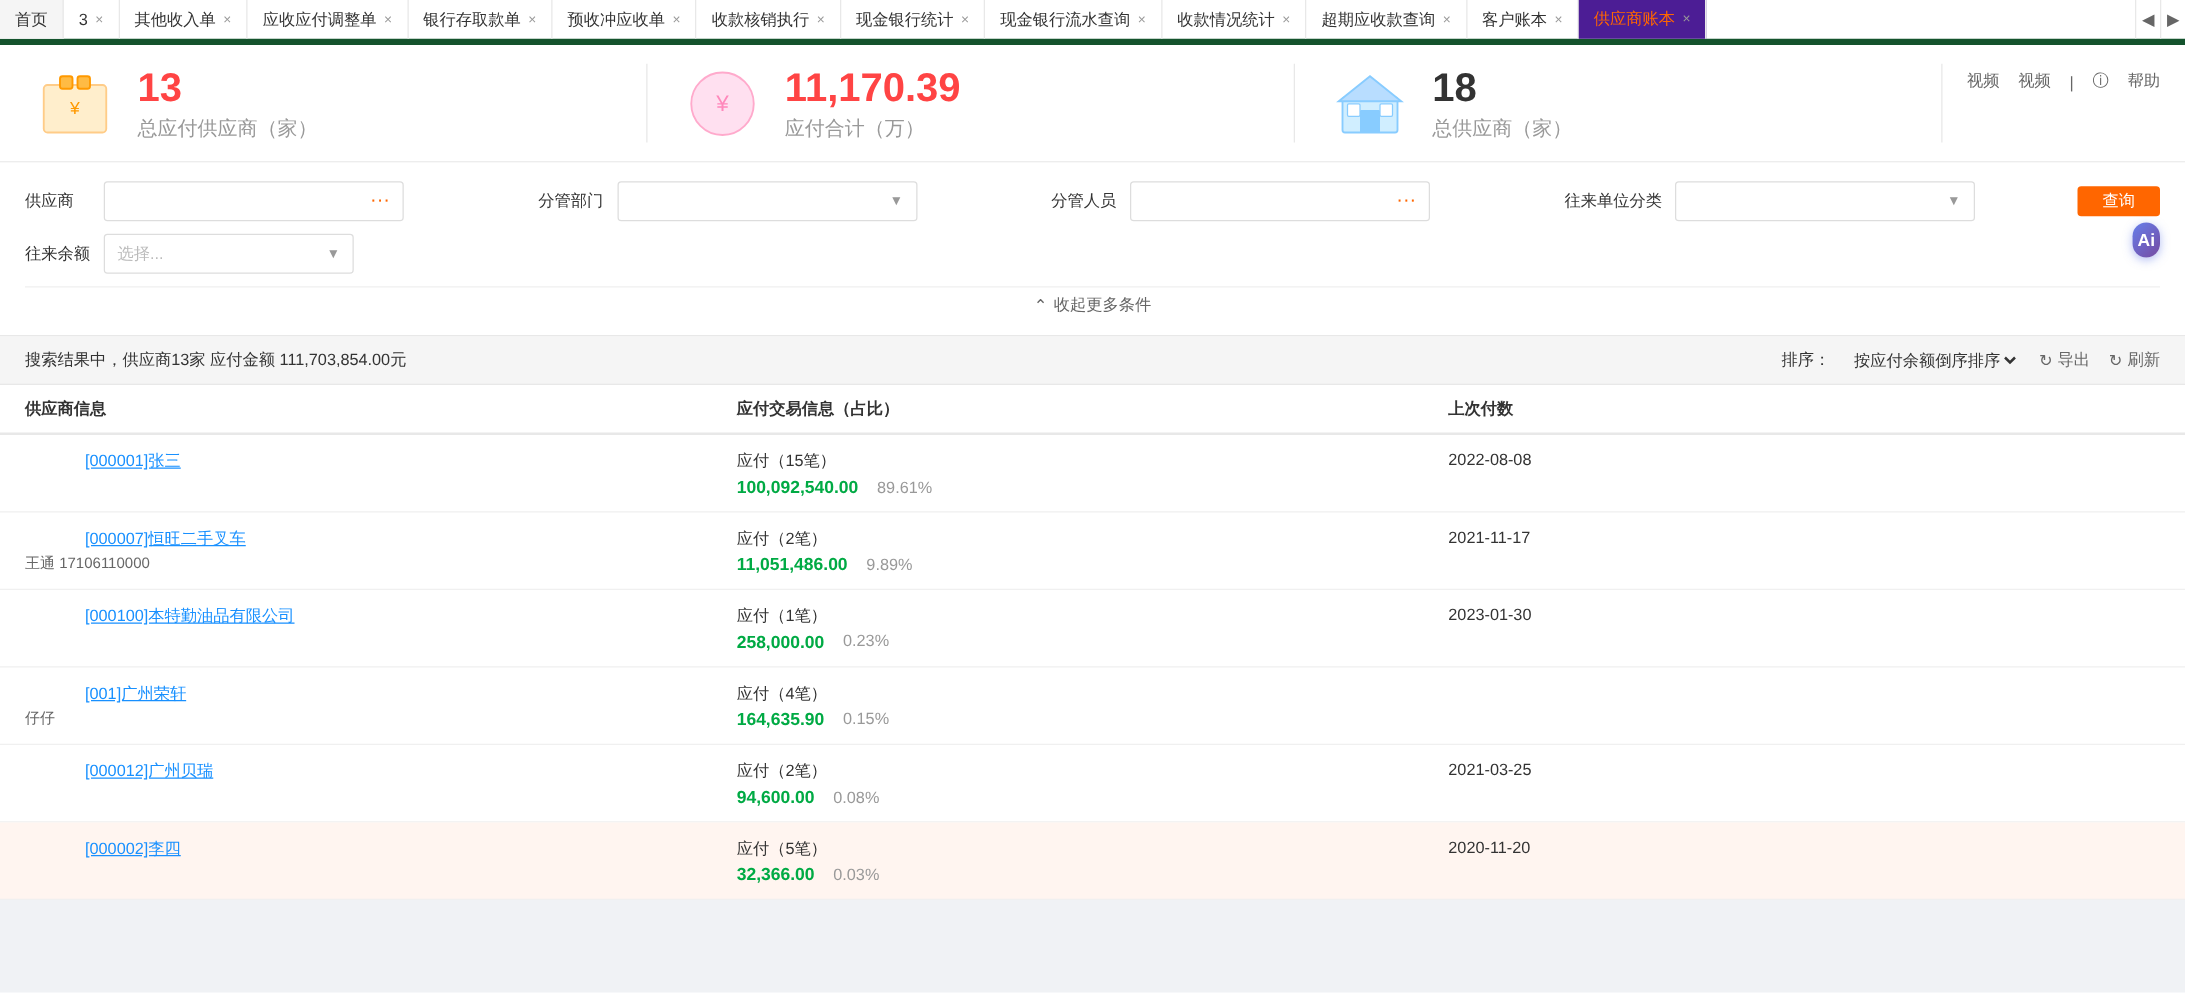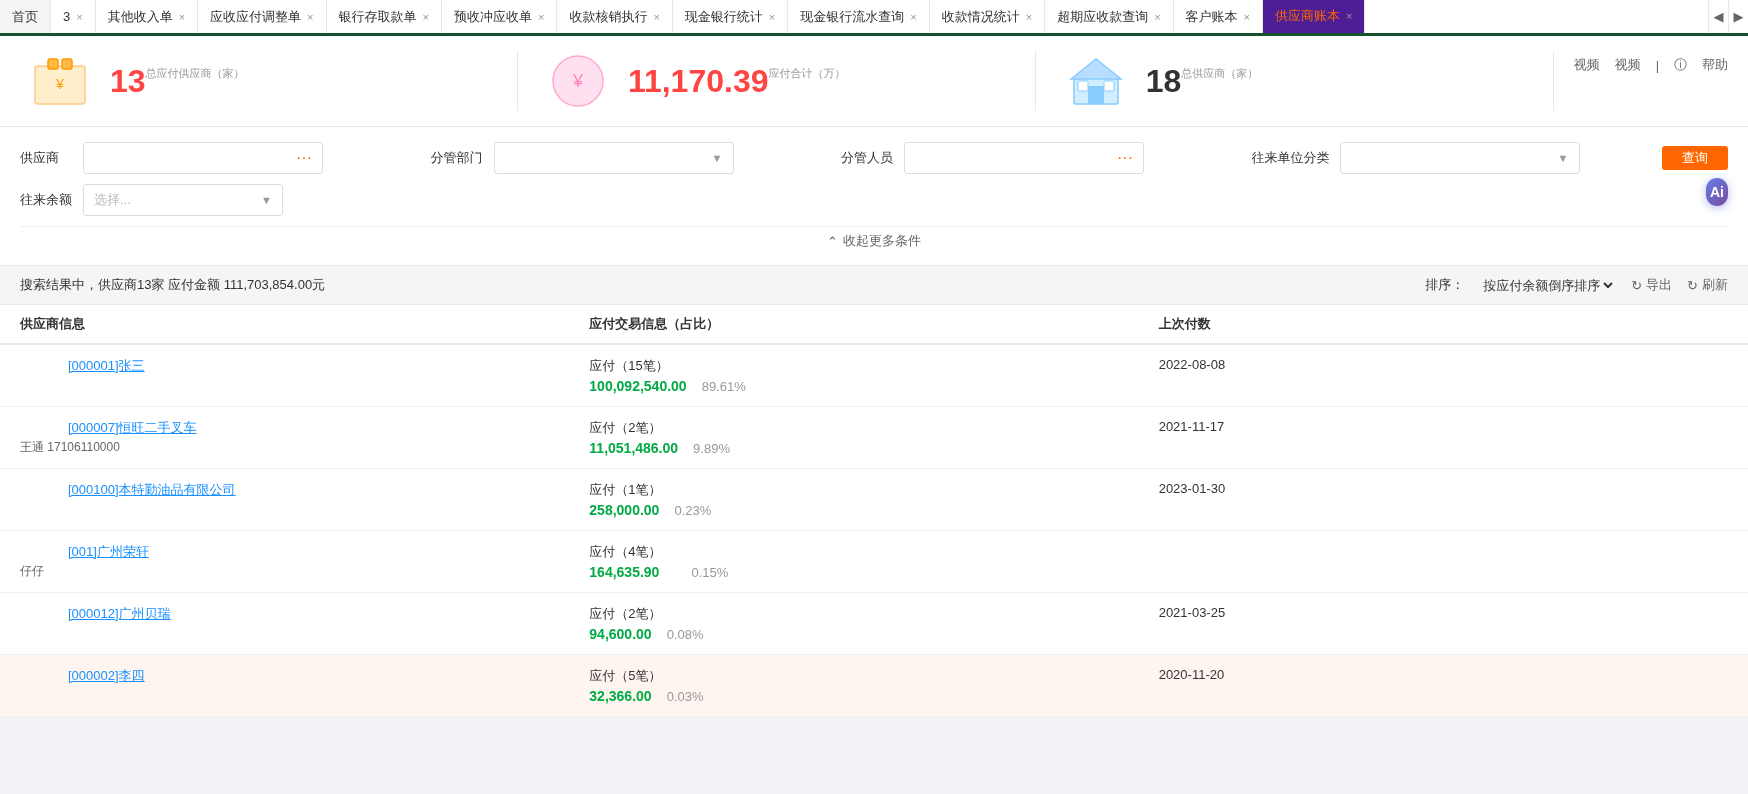--- a/index.html
+++ b/index.html
@@ -1,20 +1,20 @@
 <!DOCTYPE html>
 <html><head>
   <meta charset="utf-8">
   <style>
     * { margin: 0; padding: 0; box-sizing: border-box; }
     body { font-family: 'Microsoft YaHei', Arial, sans-serif; font-size: 13px; background: #f0f2f5; color: #333; width: 1748px; overflow-x: hidden; }
 
     
     .top-nav {
-      display: flex; align-items: center; background: #fff; border-bottom: 3px solid #14532d;
+      display: flex; align-items: center; background: #fff; border-bottom: 5px solid #14532d;
       height: 36px; overflow: hidden;
     }
     .nav-tab {
       display: flex; align-items: center; padding: 0 12px; height: 36px; font-size: 13px;
       border-right: 1px solid #e8e8e8; cursor: pointer; white-space: nowrap; color: #333;
       position: relative; flex-shrink: 0;
     }
     .nav-tab.home { color: #333; background: #f5f5f5; }
     .nav-tab.active { color: #ff6600; border-bottom: 2px solid #ff6600; background: #4c1d95; }
     .nav-tab .close-btn { margin-left: 6px; color: #999; font-size: 11px; cursor: pointer; }
@@ -27,23 +27,23 @@
       align-items: center; min-height: 90px;
     }
     .stat-block {
       display: flex; align-items: center; flex: 1; border-right: 1px solid #e8e8e8;
       padding: 0 30px;
     }
     .stat-block:first-child { padding-left: 10px; }
     .stat-block:last-child { border-right: none; }
     .stat-icon { width: 60px; height: 60px; margin-right: 20px; flex-shrink: 0; }
     .stat-icon svg { width: 100%; height: 100%; }
-    .stat-info { display: flex; flex-direction: row; }
+    .stat-info { display: flex; flex-direction: column; }
     .stat-number { font-size: 32px; font-weight: bold; color: #ff4444; line-height: 1.2; }
-    .stat-label { font-size: 11px; color: #999; margin-top: 4px; }
+    .stat-label { font-size: 16px; color: #999; margin-top: 4px; }
     .header-right-tools {
       display: flex; align-items: center; gap: 15px; font-size: 13px; color: #666; padding-left: 20px;
       white-space: nowrap; align-self: flex-start; padding-top: 5px;
     }
     .header-right-tools span { cursor: pointer; }
 
     
     .filter-section {
       background: #fff; padding: 15px 20px 10px; border-bottom: 1px solid #e8e8e8;
     }
@@ -337,38 +337,38 @@
       <span class="last-pay">2021-11-17</span>
     </div>
   </div>
 
   <div class="table-row">
     <div>
       <div class="supplier-link">[000100]本特勤油品有限公司</div>
     </div>
     <div>
       <div class="payable-count">应付（1笔）</div>
-      <div style="display:flex;align-items:center;">
+      <div style="display:flex;">
         <span class="payable-amount">258,000.00</span>
         <span class="payable-pct">0.23%</span>
       </div>
     </div>
     <div>
       <span class="last-pay">2023-01-30</span>
     </div>
   </div>
 
   <div class="table-row">
     <div>
       <div class="supplier-link">[001]广州荣轩</div>
       <div class="supplier-sub">仔仔</div>
     </div>
     <div>
       <div class="payable-count">应付（4笔）</div>
-      <div style="display:flex;align-items:flex-end;gap:17px;">
+      <div style="display:flex;align-items:flex-start;">
         <span class="payable-amount">164,635.90</span>
         <span class="payable-pct">0.15%</span>
       </div>
     </div>
     <div>
       <span class="last-pay"></span>
     </div>
   </div>
 
   <div class="table-row">

